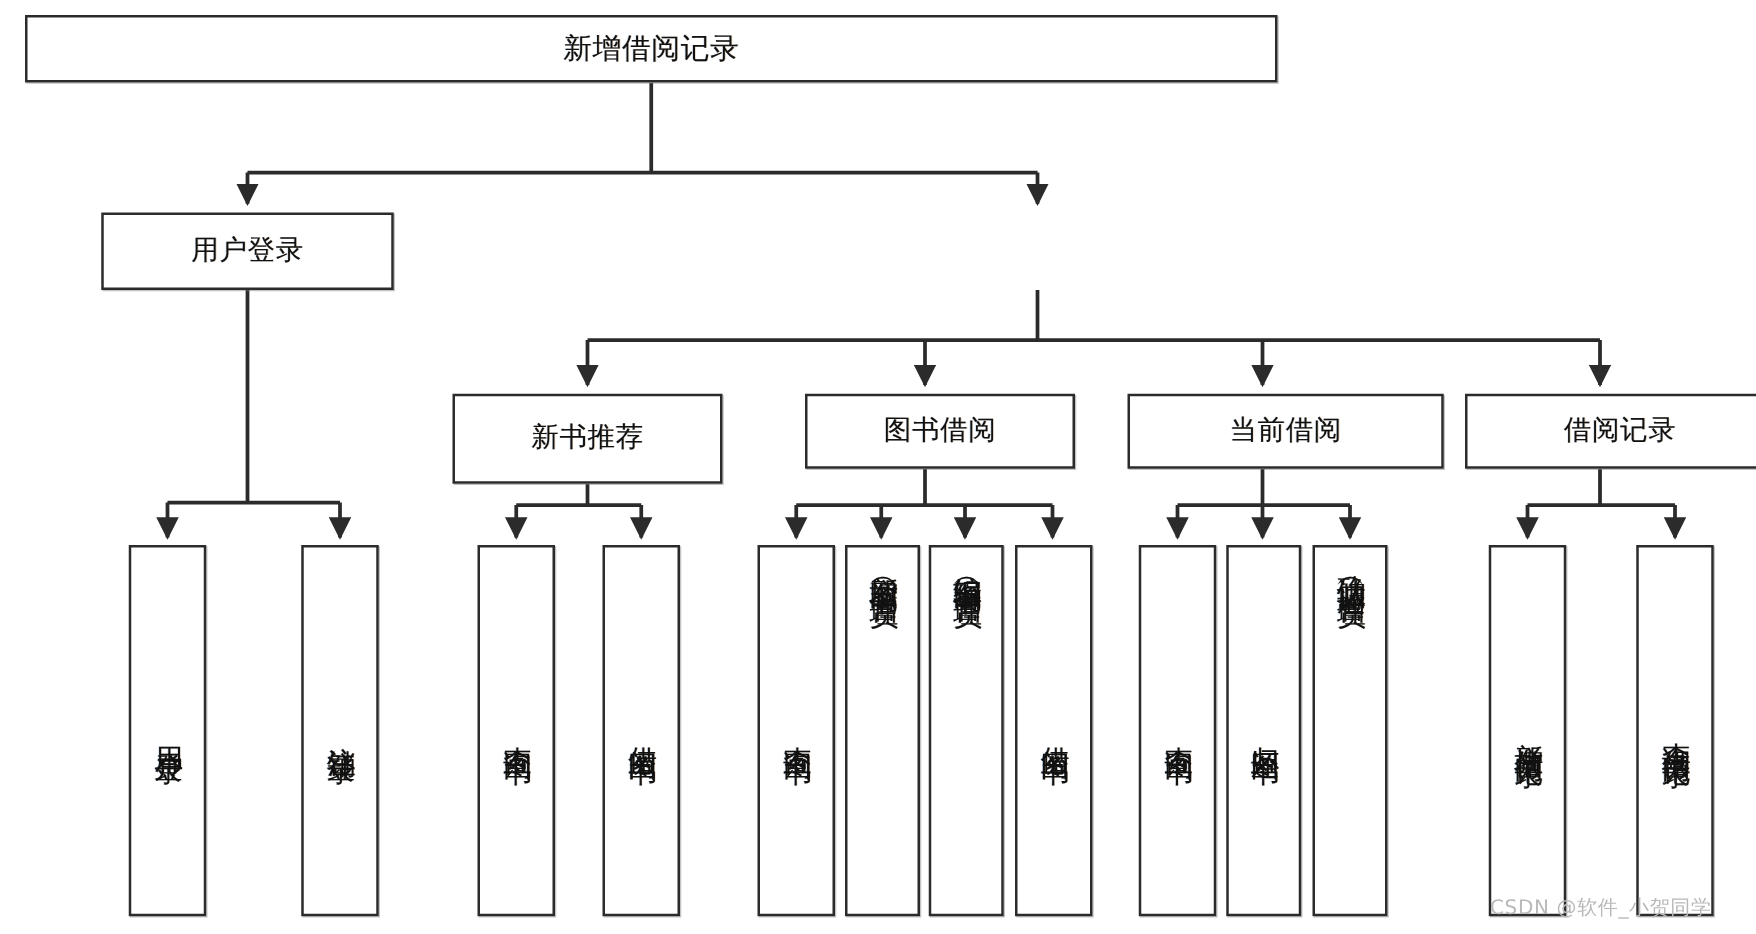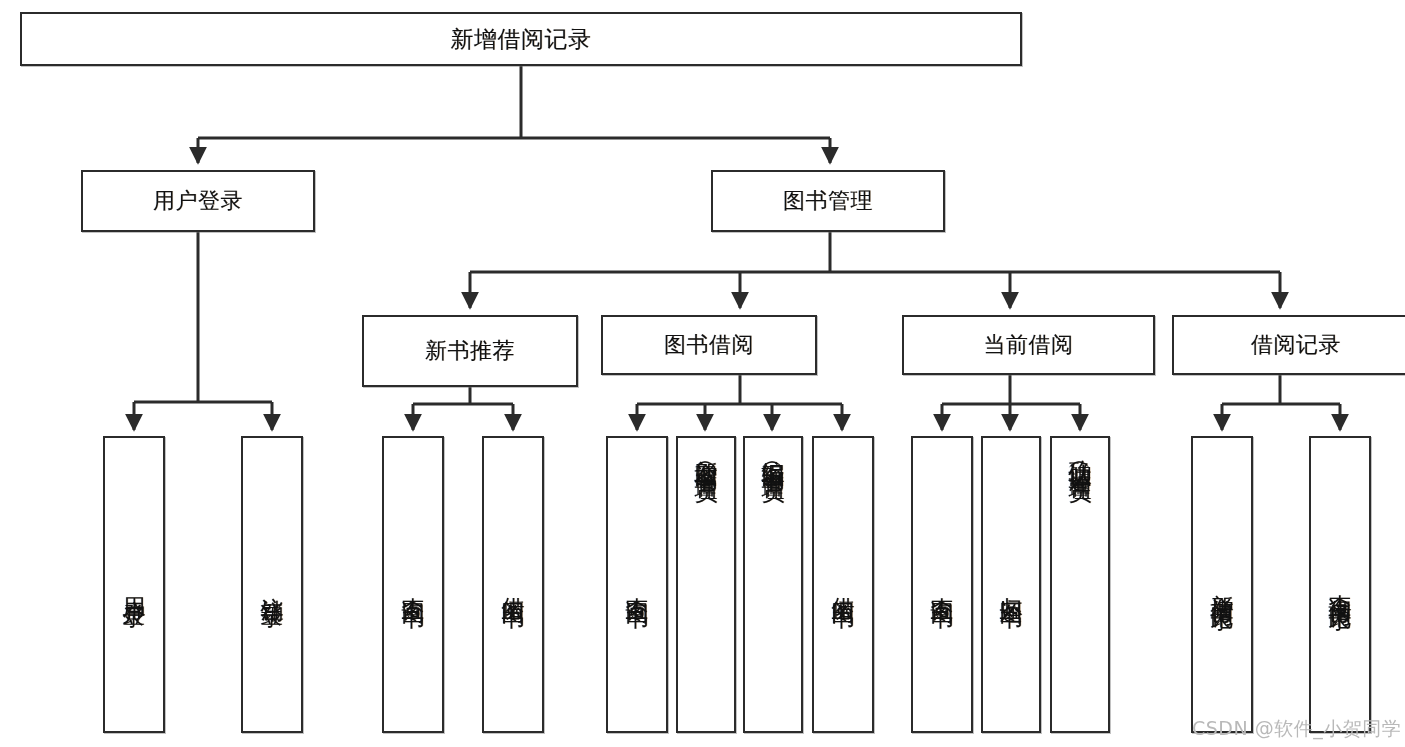--- a/index.html
+++ b/index.html
@@ -55,21 +55,21 @@
     writing-mode:vertical-rl;
     text-orientation:upright;
     -webkit-writing-mode:vertical-rl;
     white-space:nowrap;
     font-size:23px;
     letter-spacing:3px;
     line-height:1;
   }
   .watermark{
     position:absolute;
-    font-size:19px;
+    font-size:16px;
     color:#b9b9b9;
     white-space:nowrap;
     z-index:5;
     letter-spacing:.5px;
   }
 </style>
 </head>
 <body>
 
 <div id="canvas">
@@ -124,28 +124,25 @@
     </g>
   </svg>
 
   <div class="node root" style="left:20px; top:12px; width:1002px; height:54px;">
     <span class="label">新增借阅记录</span>
   </div>
 
   <div class="node" style="left:81px; top:170px; width:234px; height:62px;">
     <span class="label">用户登录</span>
   </div>
-  <div class="node" style="left:711px; top:170px; width:234px; height:62px;">
-    <span class="label">图书管理</span>
-  </div>
 
   <div class="node" style="left:362px; top:315px; width:216px; height:72px;">
     <span class="label">新书推荐</span>
   </div>
-  <div class="node" style="left:601px; top:315px; width:216px; height:60px;">
+  <div class="node" style="left:644px; top:315px; width:216px; height:60px;">
     <span class="label">图书借阅</span>
   </div>
   <div class="node" style="left:902px; top:315px; width:253px; height:60px;">
     <span class="label">当前借阅</span>
   </div>
   <div class="node" style="left:1172px; top:315px; width:248px; height:60px;">
     <span class="label">借阅记录</span>
   </div>
 
   <div class="node leaf" style="left:103px; top:436px; width:62px; height:297px;">

